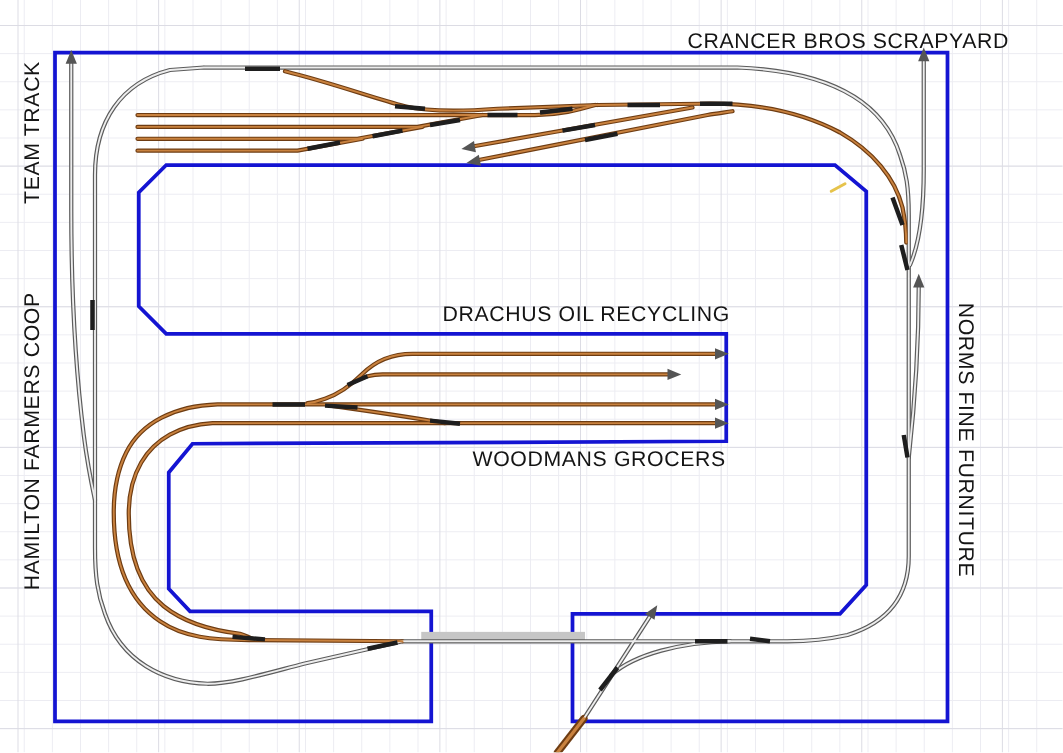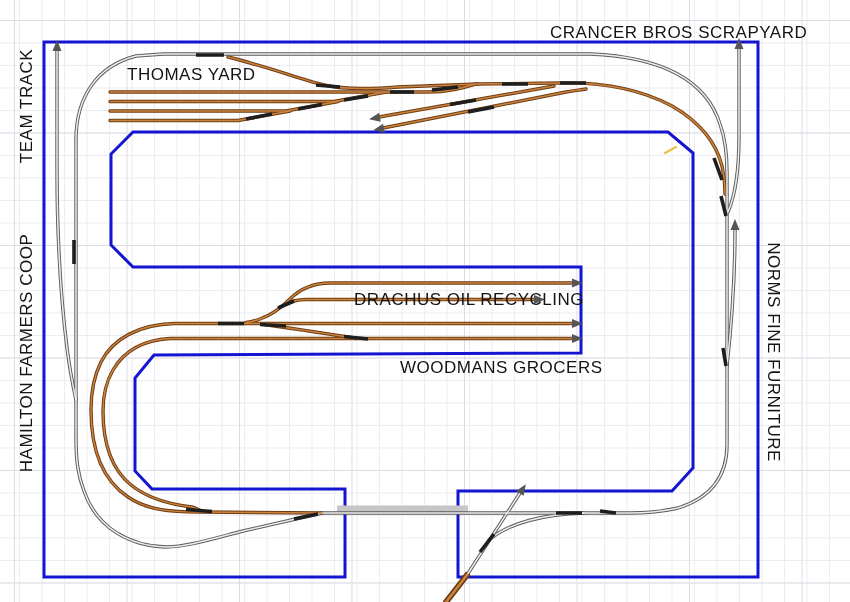--- a/index.html
+++ b/index.html
@@ -143,20 +143,19 @@
       <polygon points="7,0 -4,-4.5 -4,4.5" transform="translate(376,118) rotate(170)"></polygon>
       <polygon points="7,0 -4,-4.5 -4,4.5" transform="translate(380,129) rotate(169)"></polygon>
     </g>
 
     <g class="joint" stroke="#e6c34b">
       <path d="M 665 153 L 676 147"></path>
     </g>
   </svg>
 
   <div class="lbl" style="left:550px;top:24px;">CRANCER BROS SCRAPYARD</div>
-  <div class="lbl" style="left:127px;top:66px;">THOMAS YARD</div>
-  <div class="lbl" style="left:354px;top:243px;margin-top:48px;">DRACHUS OIL RECYCLING</div>
-  <div class="lbl" style="left:400px;top:359px;">WOODMANS GROCERS</div>
+  <div class="lbl" style="left:354px;top:243px;">DRACHUS OIL RECYCLING</div>
+  <div class="lbl" style="left:378px;top:359px;">WOODMANS GROCERS</div>
   <div class="lbl vert" style="left:26px;top:106px;">TEAM TRACK</div>
   <div class="lbl vert" style="left:26px;top:353px;">HAMILTON FARMERS COOP</div>
   <div class="lbl vert-cw" style="left:773px;top:352px;">NORMS FINE FURNITURE</div>
 
 </div>
 
 </body></html>

